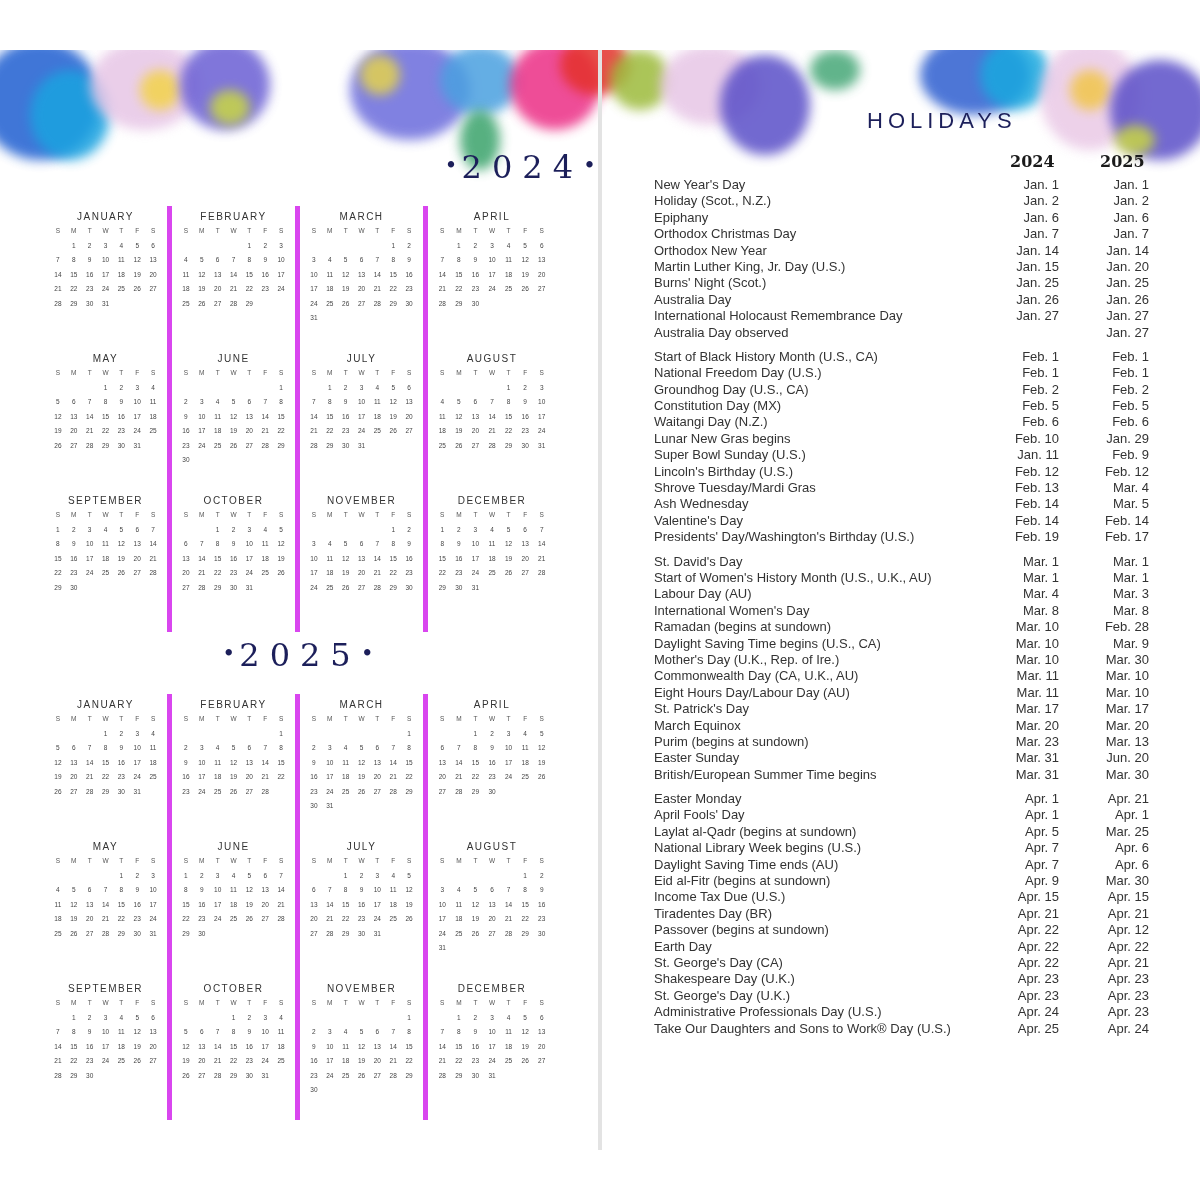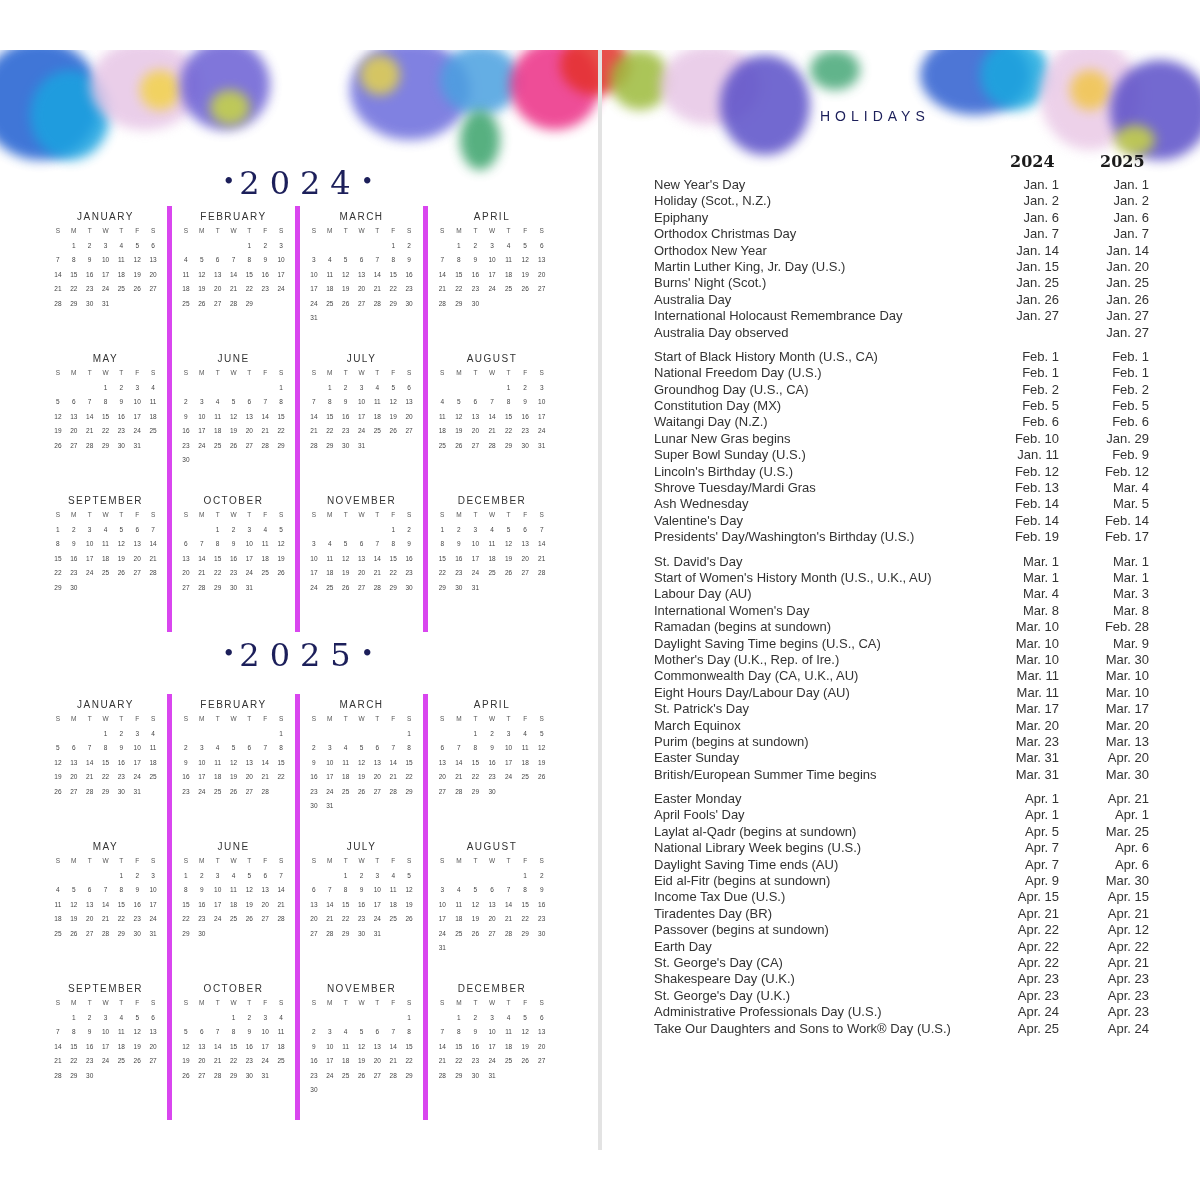--- a/index.html
+++ b/index.html
@@ -32,22 +32,22 @@
   .month:last-child { border-right: none; }
   .month-name {
     text-align: center; font-size: 10px; letter-spacing: 1.5px; color: #333;
     height: 14px; line-height: 14px; margin-top: 4px;
   }
   .days { display: grid; grid-template-columns: repeat(7, 1fr); font-size: 6.5px; color: #444; }
   .days span { height: 14.5px; line-height: 14.5px; text-align: center; }
   .days .hdr { color: #555; }
 
   .holidays-title {
-    position: absolute; left: 820px; top: 108px;
-    font-size: 14px; letter-spacing: 5px; color: #1c1f5a;
+    position: absolute; left: 867px; top: 108px;
+    font-size: 22px; letter-spacing: 5px; color: #1c1f5a;
   }
   .col-head {
     position: absolute; top: 152px; font-family: "DejaVu Serif", serif;
     font-size: 16px; font-weight: bold; color: #1a1a1a;
   }
   .hol-list { position: absolute; left: 654px; top: 177px; width: 495px; font-size: 13px; color: #333; }
   .hol-group { margin-bottom: 8px; }
   .hol-row { display: flex; height: 16.4px; line-height: 16.4px; white-space: nowrap; }
   .hol-name { flex: 1; overflow: hidden; }
   .hol-d24 { width: 54px; text-align: right; }
@@ -78,21 +78,21 @@
   <div class="blob" style="left:920px;top:-15px;width:110px;height:80px;background:#2e5fd0;"></div>
   <div class="blob" style="left:980px;top:-10px;width:70px;height:70px;background:#19a8df;"></div>
   <div class="blob" style="left:1040px;top:-10px;width:100px;height:110px;background:#eac9e6;"></div>
   <div class="blob" style="left:1070px;top:20px;width:40px;height:40px;background:#f1c64a;"></div>
   <div class="blob" style="left:1110px;top:10px;width:100px;height:100px;background:#5b4fc8;"></div>
   <div class="blob" style="left:1115px;top:75px;width:40px;height:30px;background:#c8d543;"></div>
 </div>
 
 <div class="spine"></div>
 
-<div class="year-title" style="top:164px;">
+<div class="year-title" style="top:148px;text-align:right;">
   <span class="dot">•</span><span>2024</span><span class="dot">•</span>
 </div>
 <div class="year-grid" id="grid-0" style="top:206px;">
     <div class="month-row">
       <div class="month">
         <div class="month-name">JANUARY</div>
         <div class="days">
           <span class="hdr">S</span>
           <span class="hdr">M</span>
           <span class="hdr">T</span>
@@ -1374,21 +1374,21 @@
         <span class="hol-d25">Mar. 20</span>
       </div>
       <div class="hol-row">
         <span class="hol-name">Purim (begins at sundown)</span>
         <span class="hol-d24">Mar. 23</span>
         <span class="hol-d25">Mar. 13</span>
       </div>
       <div class="hol-row">
         <span class="hol-name">Easter Sunday</span>
         <span class="hol-d24">Mar. 31</span>
-        <span class="hol-d25">Apr. 20</span>
+        <span class="hol-d25">Jun. 20</span>
       </div>
       <div class="hol-row">
         <span class="hol-name">British/European Summer Time begins</span>
         <span class="hol-d24">Mar. 31</span>
         <span class="hol-d25">Mar. 30</span>
       </div>
     </div>
     <div class="hol-group">
       <div class="hol-row">
         <span class="hol-name">Easter Monday</span>

